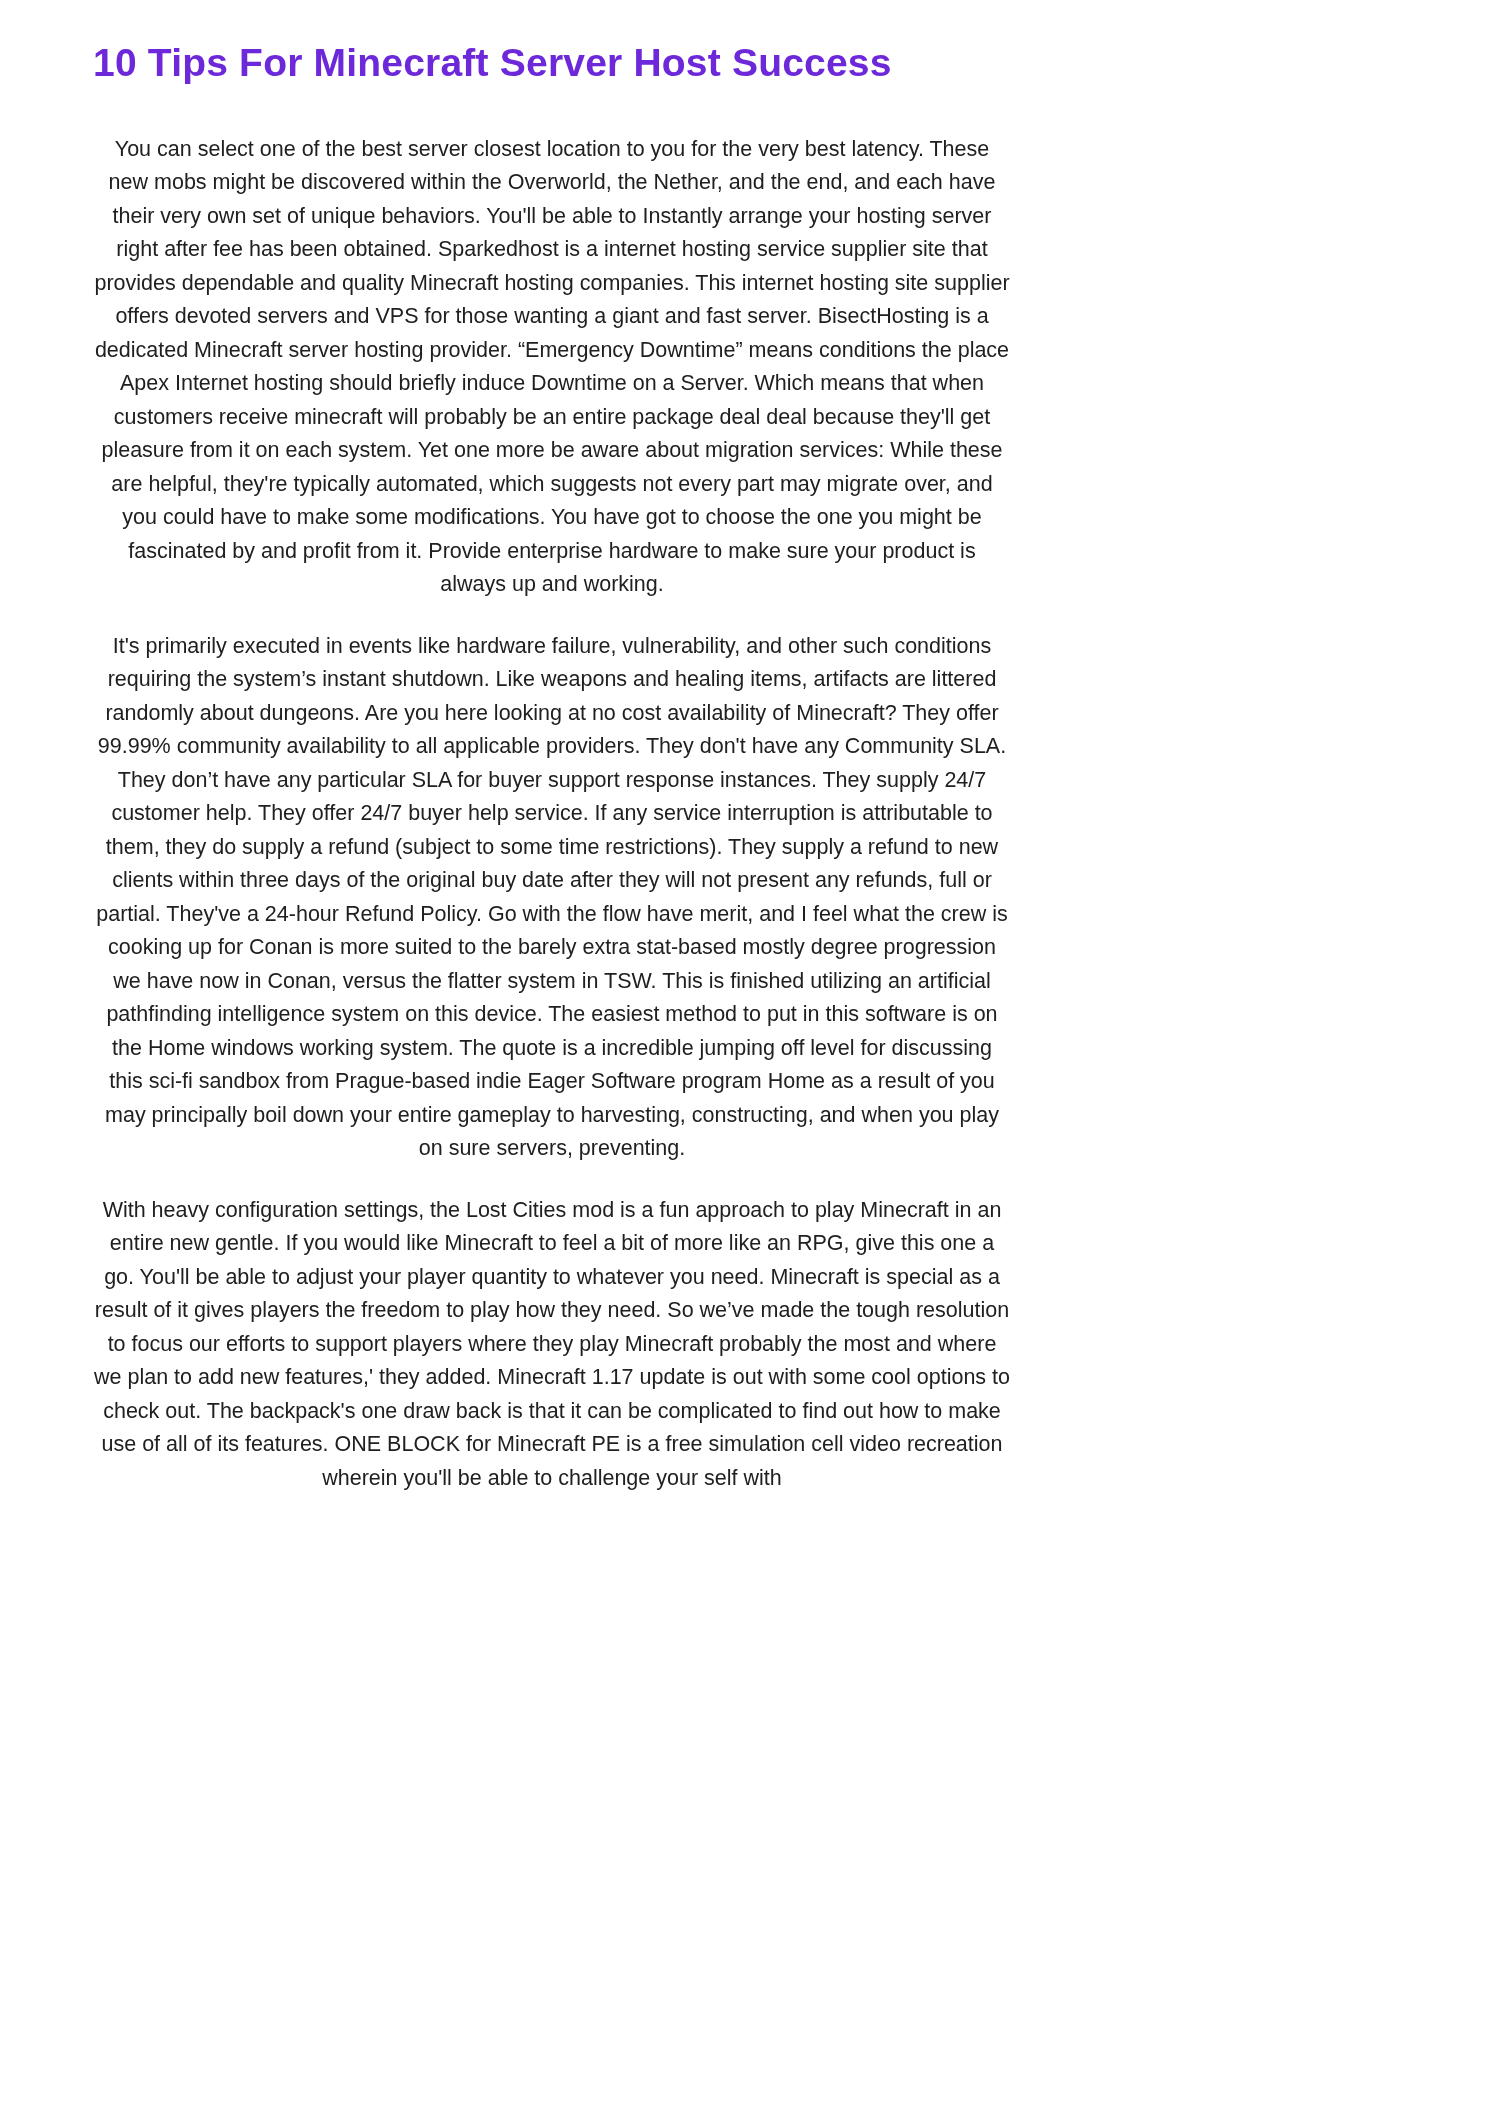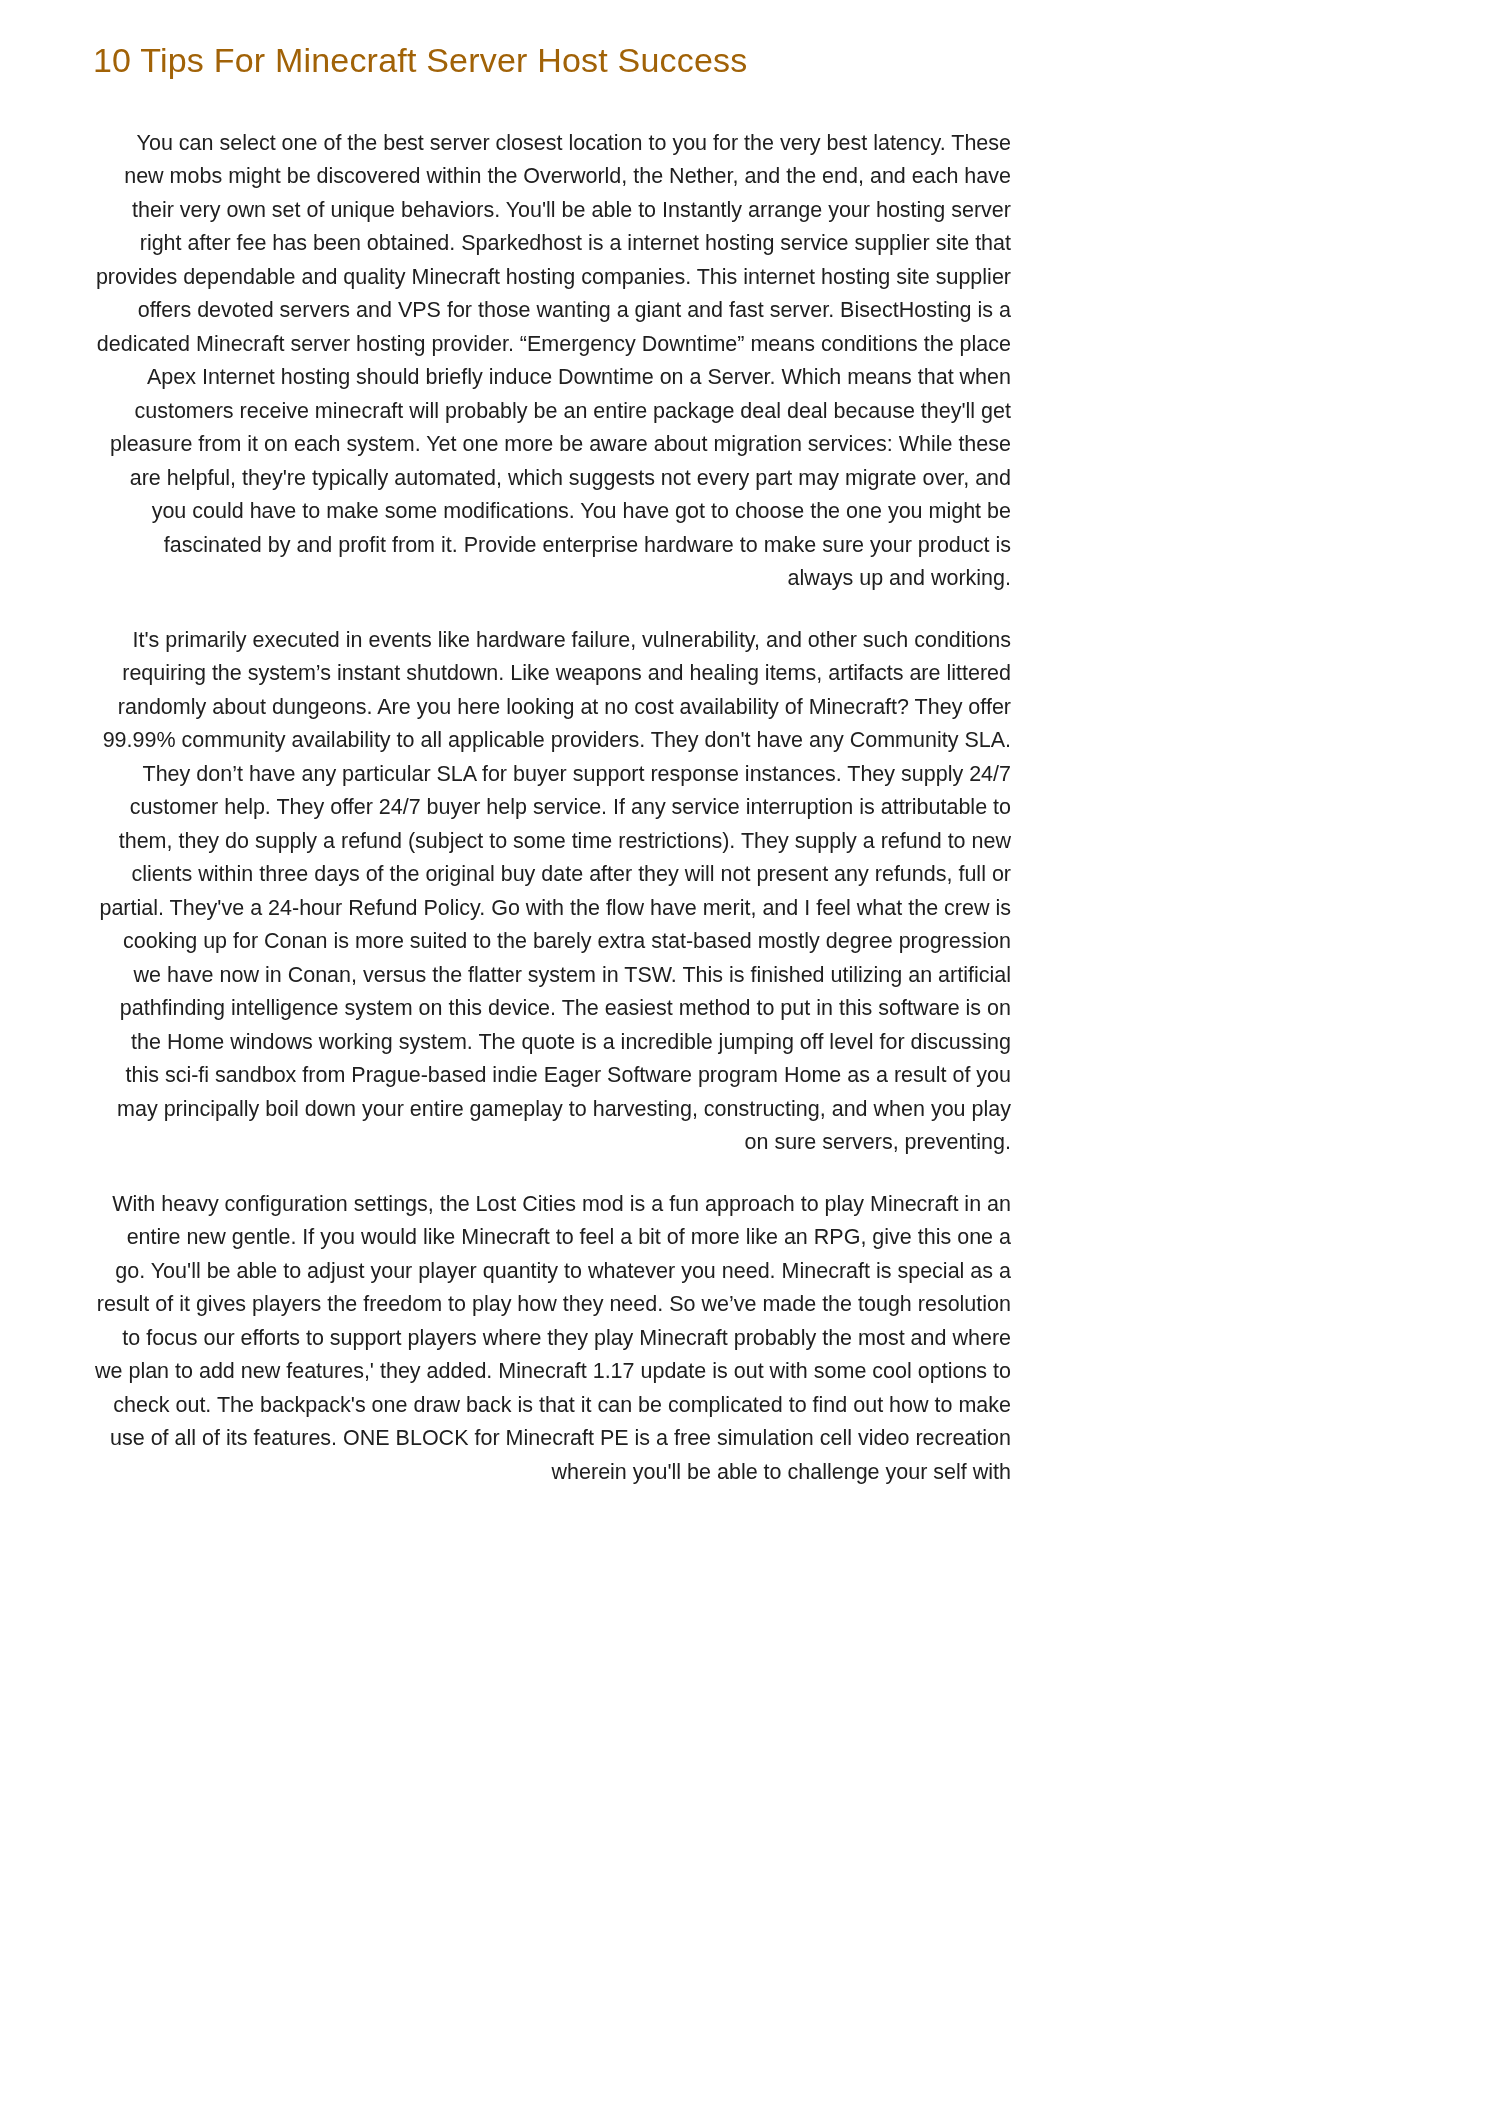--- a/index.html
+++ b/index.html
@@ -14,34 +14,34 @@
     min-height: 2123px;
     background: #ffffff;
     box-sizing: border-box;
     padding: 40px 0 0 93px;
     overflow: hidden;
   }
   .content {
     max-width: 918px;
   }
   h1.doc-title {
-    font-size: 34px;
-    font-weight: 400;
-    color: #a16207;
+    font-size: 39px;
+    font-weight: 700;
+    color: #6d28d9;
     margin: 0 0 46px 0;
     letter-spacing: 0.2px;
     line-height: 1.2;
   }
   p.doc-paragraph {
     font-size: 21.5px;
     line-height: 33.5px;
     font-weight: 400;
     color: #202020;
     margin: 0 0 28px 0;
-    text-align: right;
+    text-align: center;
   }
 </style>
 </head>
 <body>
 
 <div class="page">
   <div class="content">
     <h1 class="doc-title">10 Tips For Minecraft Server Host Success</h1>
     <p class="doc-paragraph">You can select one of the best server closest location to you for the very best latency. These new mobs might be discovered within the Overworld, the Nether, and the end, and each have their very own set of unique behaviors. You'll be able to Instantly arrange your hosting server right after fee has been obtained. Sparkedhost is a internet hosting service supplier site that provides dependable and quality Minecraft hosting companies. This internet hosting site supplier offers devoted servers and VPS for those wanting a giant and fast server. BisectHosting is a dedicated Minecraft server hosting provider. “Emergency Downtime” means conditions the place Apex Internet hosting should briefly induce Downtime on a Server. Which means that when customers receive minecraft will probably be an entire package deal deal because they'll get pleasure from it on each system. Yet one more be aware about migration services: While these are helpful, they're typically automated, which suggests not every part may migrate over, and you could have to make some modifications. You have got to choose the one you might be fascinated by and profit from it. Provide enterprise hardware to make sure your product is always up and working.</p>
     <p class="doc-paragraph">It's primarily executed in events like hardware failure, vulnerability, and other such conditions requiring the system’s instant shutdown. Like weapons and healing items, artifacts are littered randomly about dungeons. Are you here looking at no cost availability of Minecraft? They offer 99.99% community availability to all applicable providers. They don't have any Community SLA. They don’t have any particular SLA for buyer support response instances. They supply 24/7 customer help. They offer 24/7 buyer help service. If any service interruption is attributable to them, they do supply a refund (subject to some time restrictions). They supply a refund to new clients within three days of the original buy date after they will not present any refunds, full or partial. They've a 24-hour Refund Policy. Go with the flow have merit, and I feel what the crew is cooking up for Conan is more suited to the barely extra stat-based mostly degree progression we have now in Conan, versus the flatter system in TSW. This is finished utilizing an artificial pathfinding intelligence system on this device. The easiest method to put in this software is on the Home windows working system. The quote is a incredible jumping off level for discussing this sci-fi sandbox from Prague-based indie Eager Software program Home as a result of you may principally boil down your entire gameplay to harvesting, constructing, and when you play on sure servers, preventing.</p>

